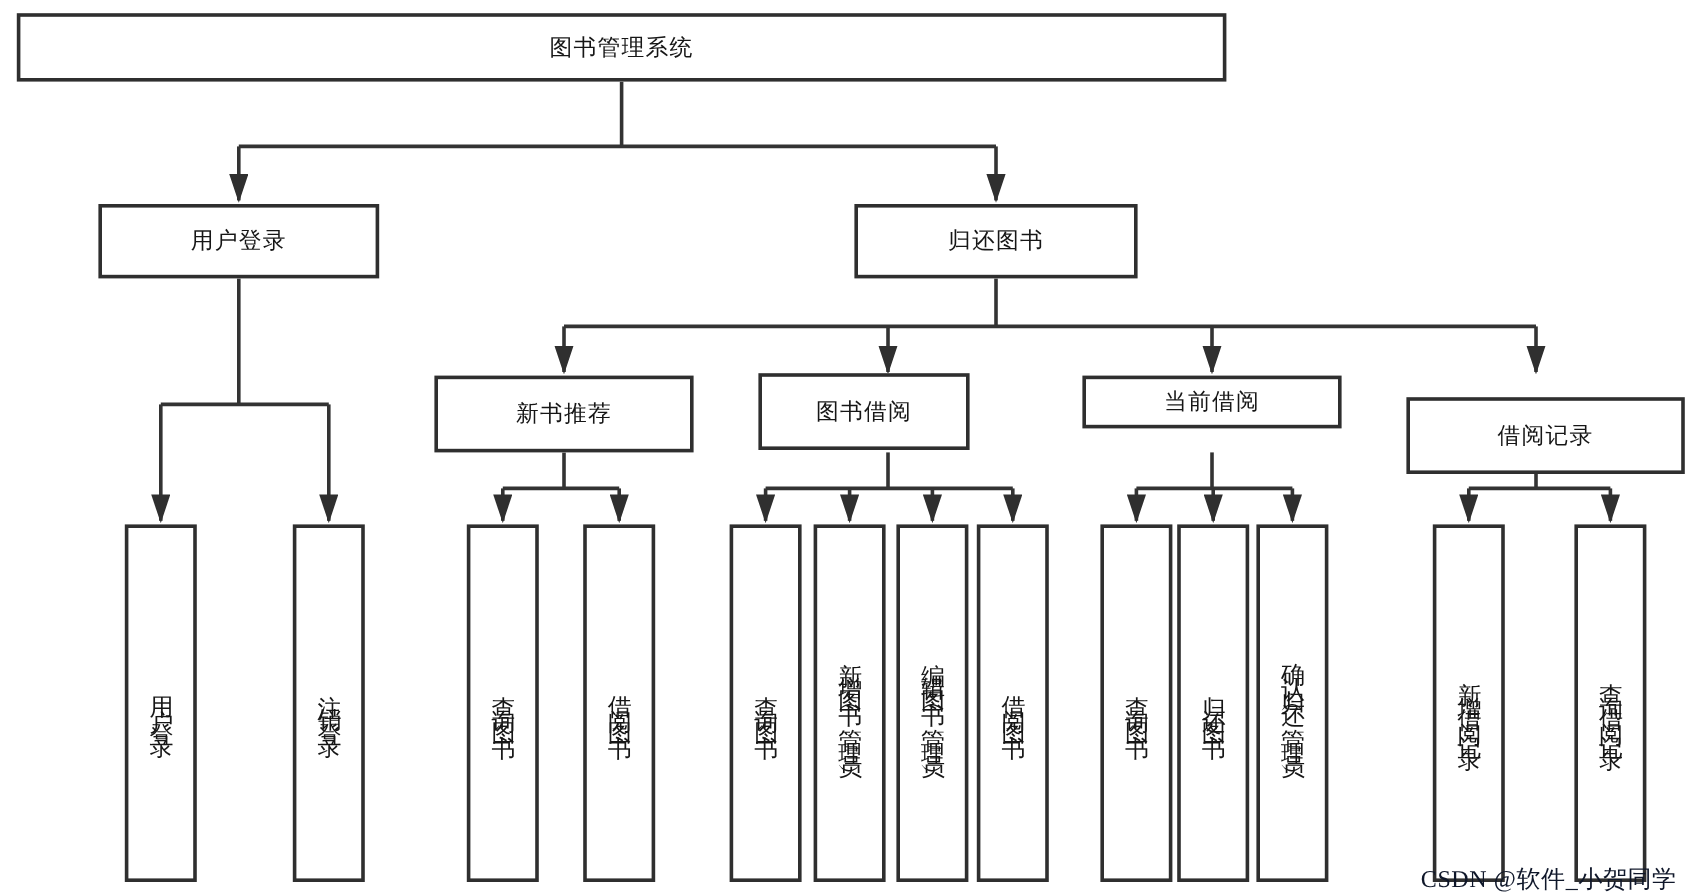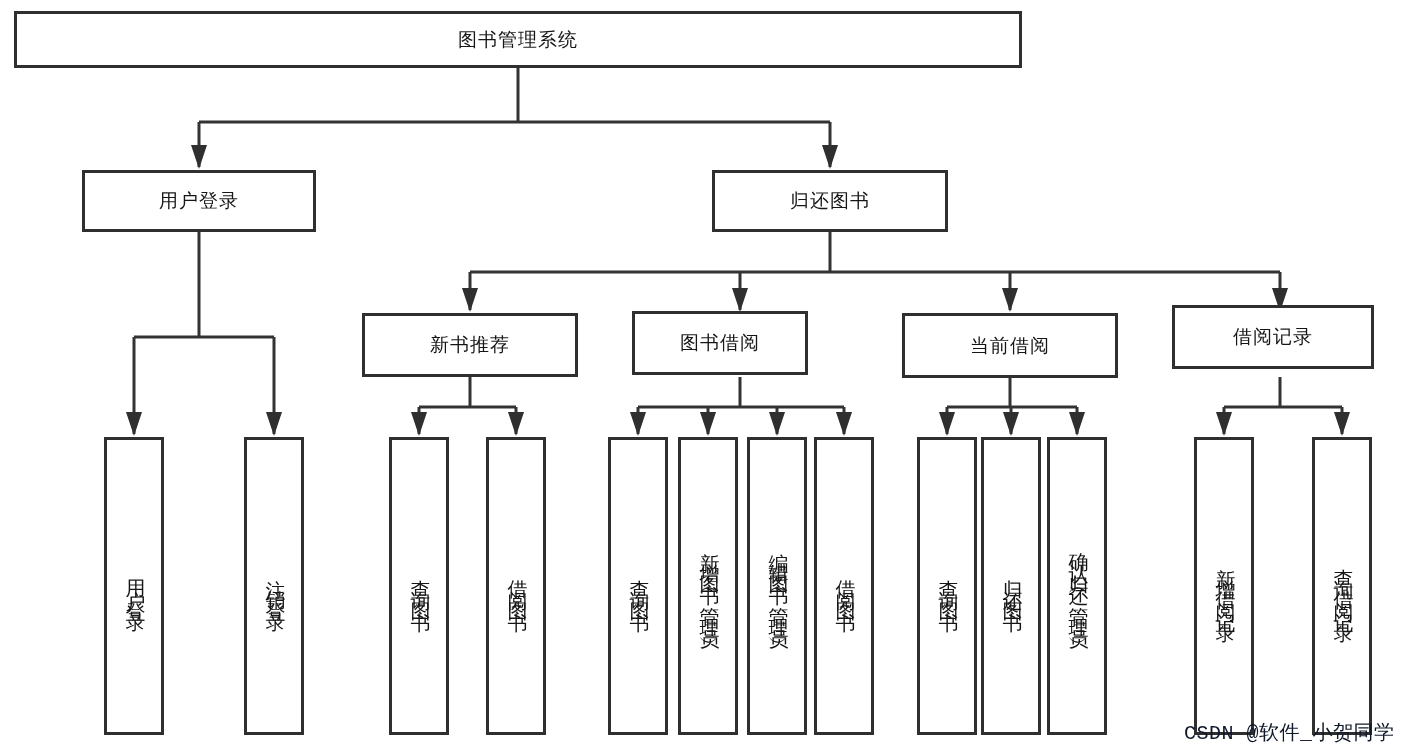--- a/index.html
+++ b/index.html
@@ -2,21 +2,21 @@
 <html><head>
 <meta charset="utf-8">
 <style>
   html, body { margin: 0; padding: 0; }
   .canvas {
     position: relative;
     width: 1405px;
     height: 747px;
     background: #ffffff;
     overflow: hidden;
-    font-family: Liberation Mono, monospace;
+    font-family: Liberation Serif, serif;
     color: #161616;
   }
   .connector-layer {
     position: absolute;
     left: 0; top: 0;
     width: 1405px; height: 747px;
     pointer-events: none;
   }
   .box {
     position: absolute;
@@ -116,24 +116,24 @@
   <div class="box hbox" style="left:712px;top:170px;width:236px;height:62px">
     <span>归还图书</span>
   </div>
 
   <div class="box hbox" style="left:362px;top:313px;width:216px;height:64px">
     <span>新书推荐</span>
   </div>
   <div class="box hbox" style="left:632px;top:311px;width:176px;height:64px">
     <span>图书借阅</span>
   </div>
-  <div class="box hbox" style="left:902px;top:313px;width:216px;height:65px">
+  <div class="box hbox" style="left:902px;top:313px;width:216px;height:44px">
     <span>当前借阅</span>
   </div>
-  <div class="box hbox" style="left:1172px;top:305px;width:202px;height:64px">
+  <div class="box hbox" style="left:1172px;top:331px;width:232px;height:64px">
     <span>借阅记录</span>
   </div>
 
   <div class="box vbox" style="left:104px;top:437px;width:60px;height:298px">
     <span class="vtext">用户登录</span>
   </div>
   <div class="box vbox" style="left:244px;top:437px;width:60px;height:298px">
     <span class="vtext">注销登录</span>
   </div>
 

